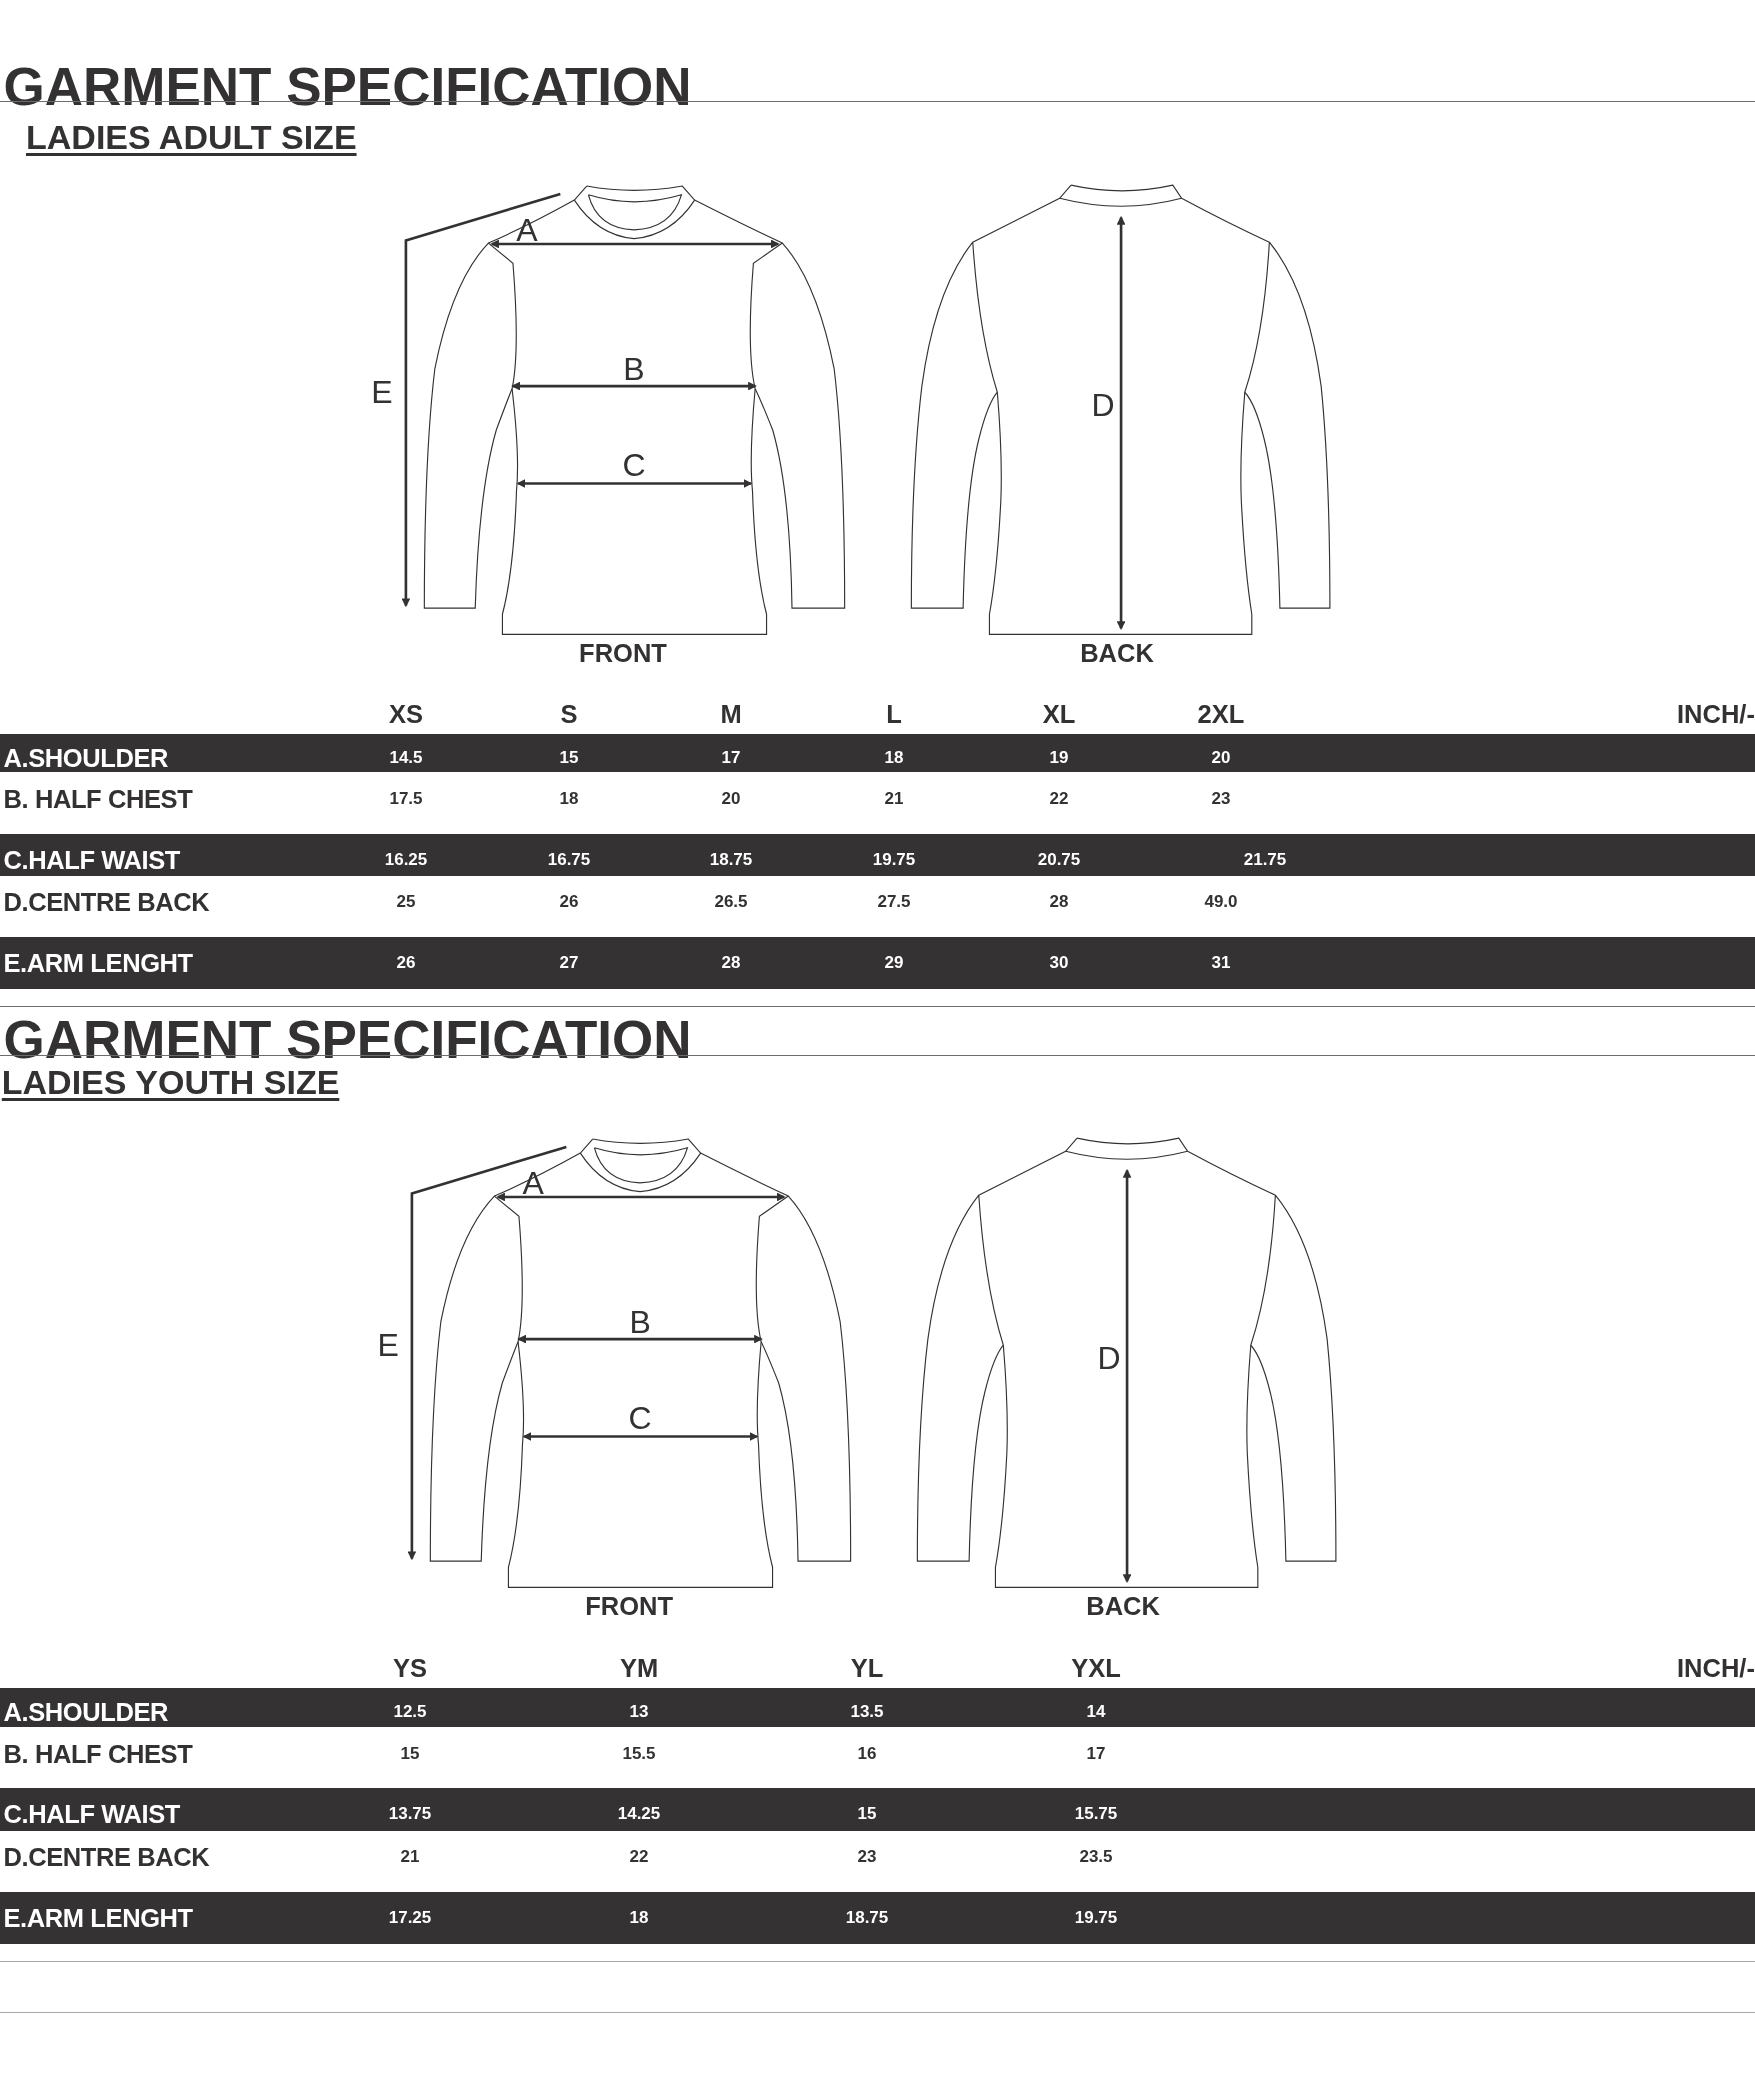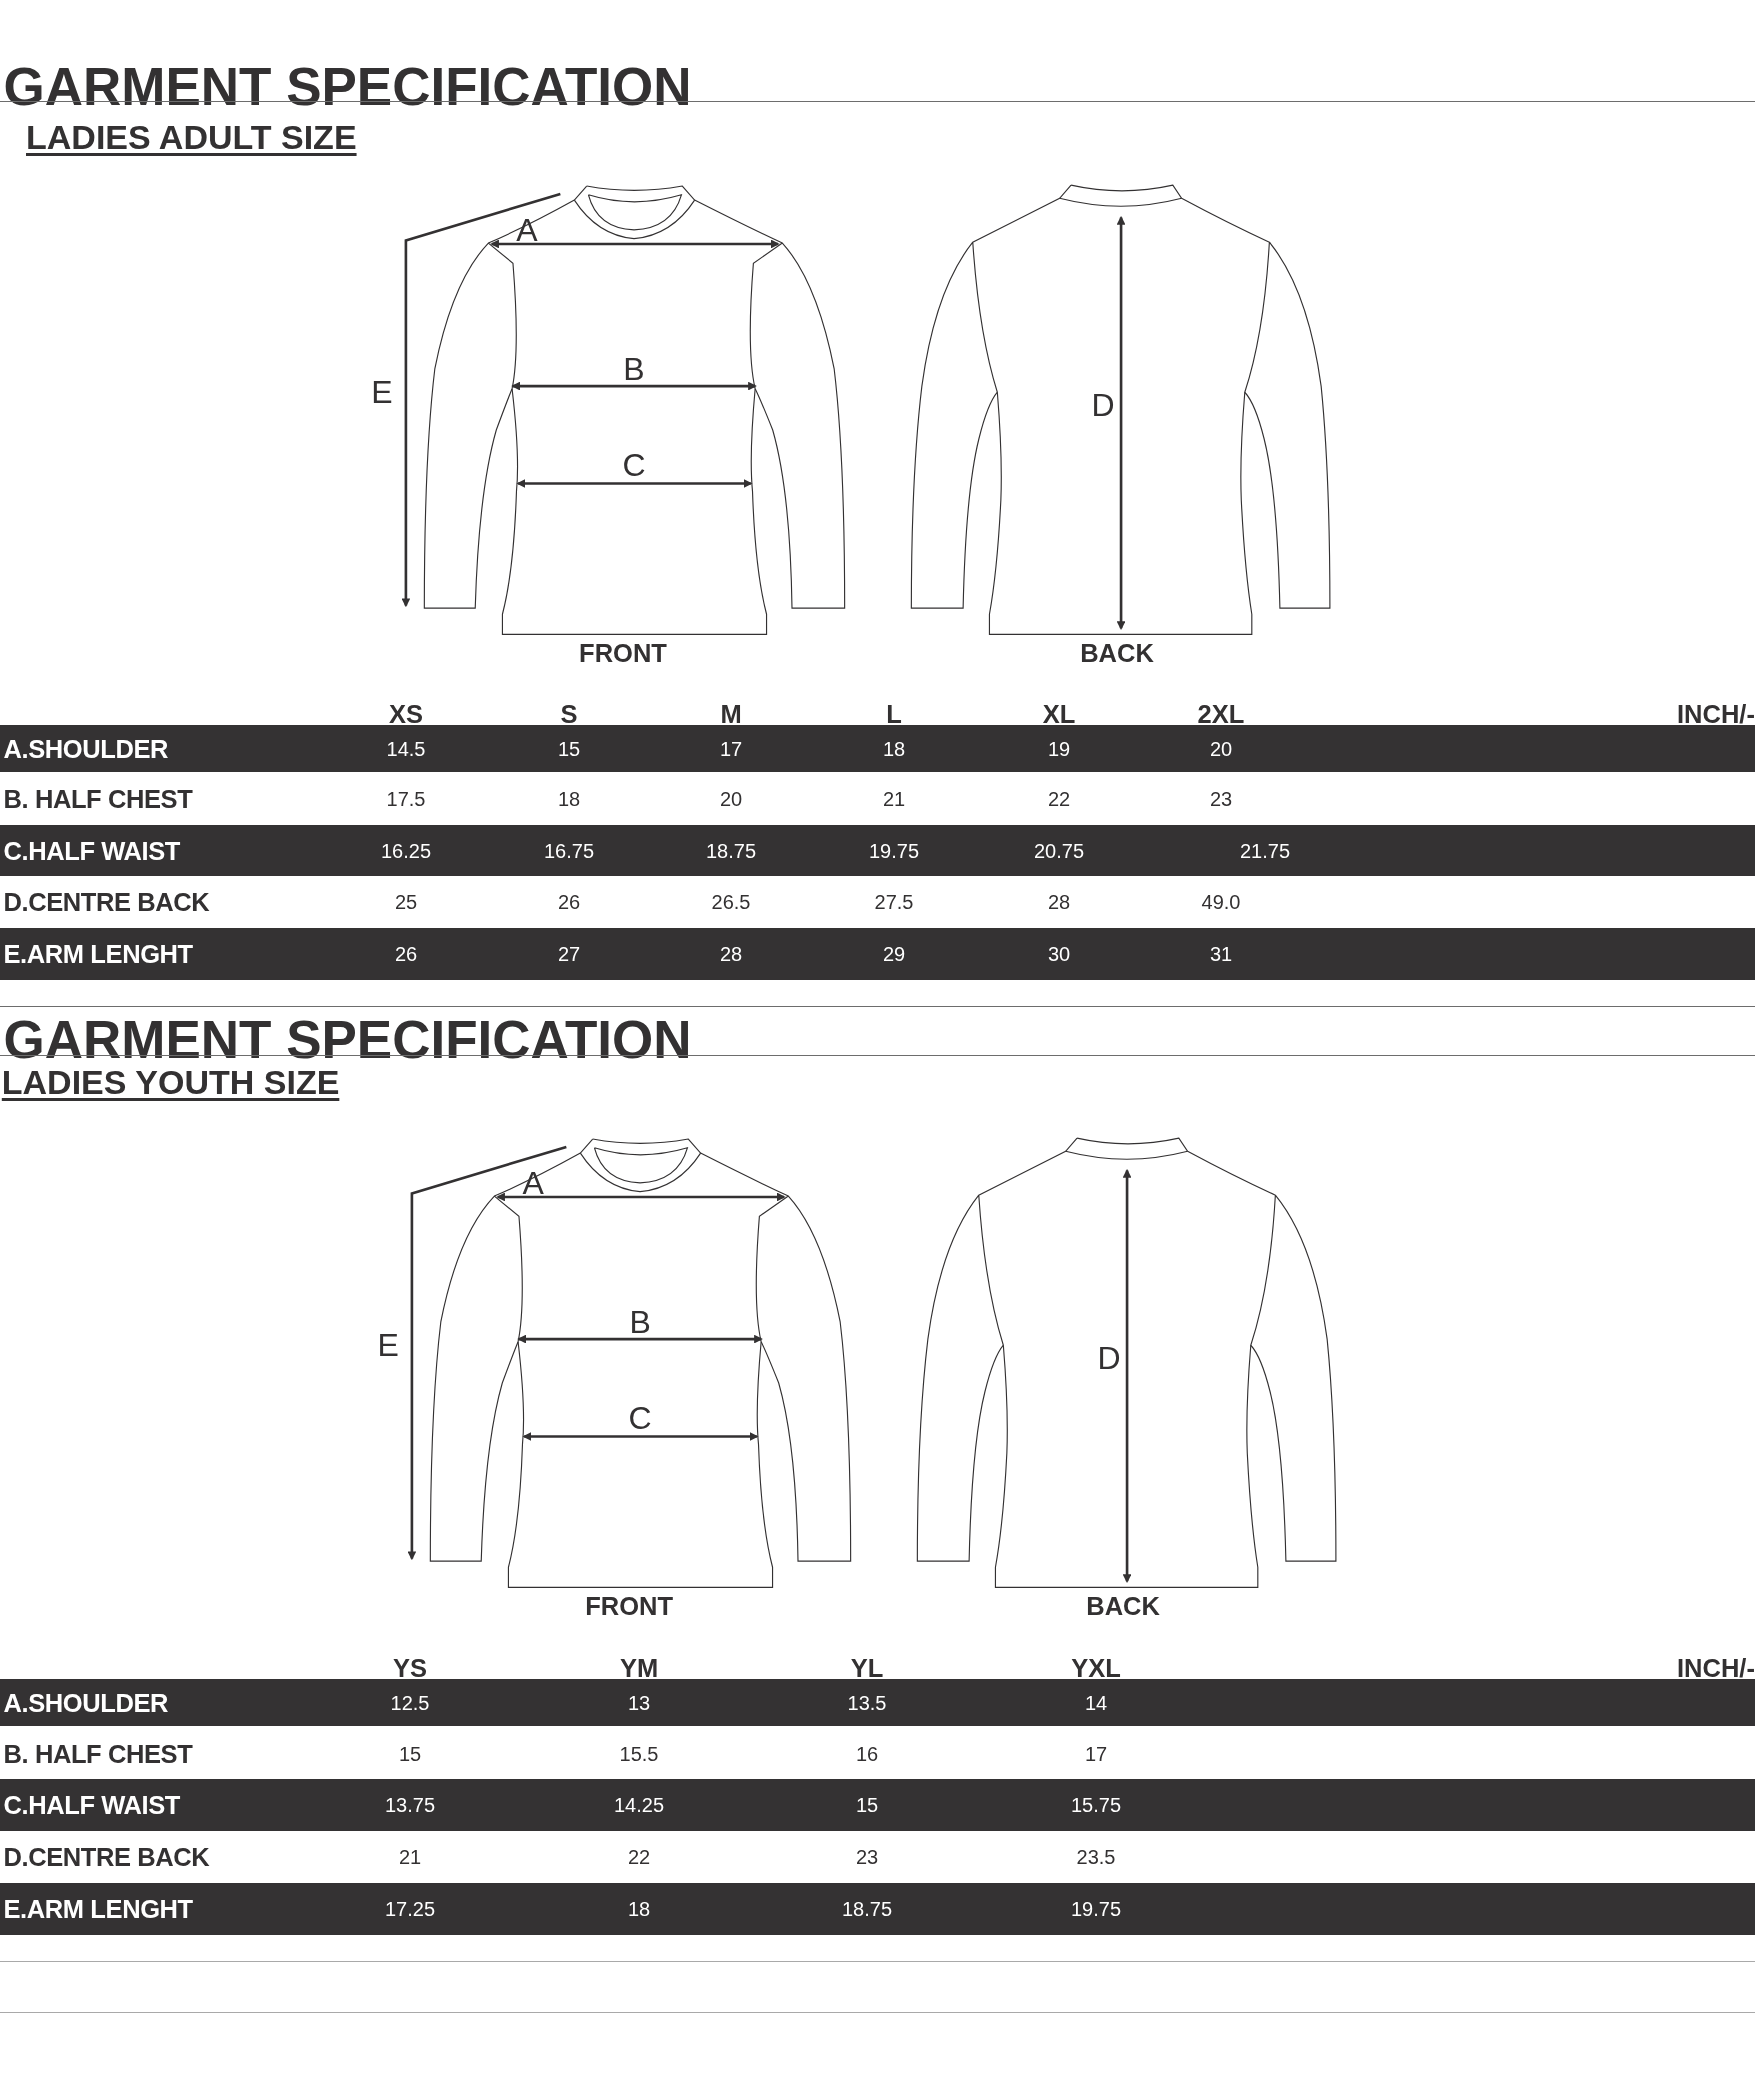--- a/index.html
+++ b/index.html
@@ -8,23 +8,23 @@
   .abs { position:absolute; }
   .title { font-weight:bold; font-size:53px; letter-spacing:0px; line-height:1; white-space:nowrap; }
   .rule { height:0; border-top:1.8px solid #6d6d6d; left:0; width:1756px; }
   .rule-light { height:0; border-top:1.8px solid #a9a9a9; left:0; width:1756px; }
   .subtitle { font-weight:bold; font-size:34px; line-height:1; text-decoration:underline;
               text-decoration-thickness:2.6px; text-underline-offset:4.4px; white-space:nowrap; }
   .svgwrap { position:absolute; left:0; }
   .drawlabel { font-weight:bold; font-size:25.5px; position:absolute; transform:translateX(-50%); white-space:nowrap; }
   .letter { font-size:32px; position:absolute; transform:translate(-50%,-50%); color:#333132; font-family:"Liberation Sans", sans-serif; }
   .row { position:absolute; left:0; width:1756px; }
-  .row.dark { background:#343233; color:#ffffff; }
+  .row.dark { background:#343233; color:#ffffff;margin-top:9px; }
   .row.light { background:#ffffff; color:#333132; }
-  .cell { position:absolute; top:50%; transform:translate(-50%,-50%); font-weight:normal; font-size:20px; white-space:nowrap; }
+  .cell { position:absolute; top:50%; transform:translate(-50%,-50%); font-weight:bold; font-size:17px; white-space:nowrap; }
   .rowlabel { position:absolute; left:3.5px; top:50%; transform:translateY(-50%); font-weight:bold; font-size:25.5px; white-space:nowrap; letter-spacing:-0.4px; }
   .hdr { position:absolute; transform:translateX(-50%); font-weight:bold; font-size:25.5px; white-space:nowrap; }
   .unit { position:absolute; left:1677px; font-weight:bold; font-size:25.5px; white-space:nowrap; }
 </style>
 </head>
 <body>
 
 <div>
   <div class="abs title" style="left:3.5px; top:60px;">GARMENT SPECIFICATION</div>
   <div class="abs rule" style="top:101px;"></div>

